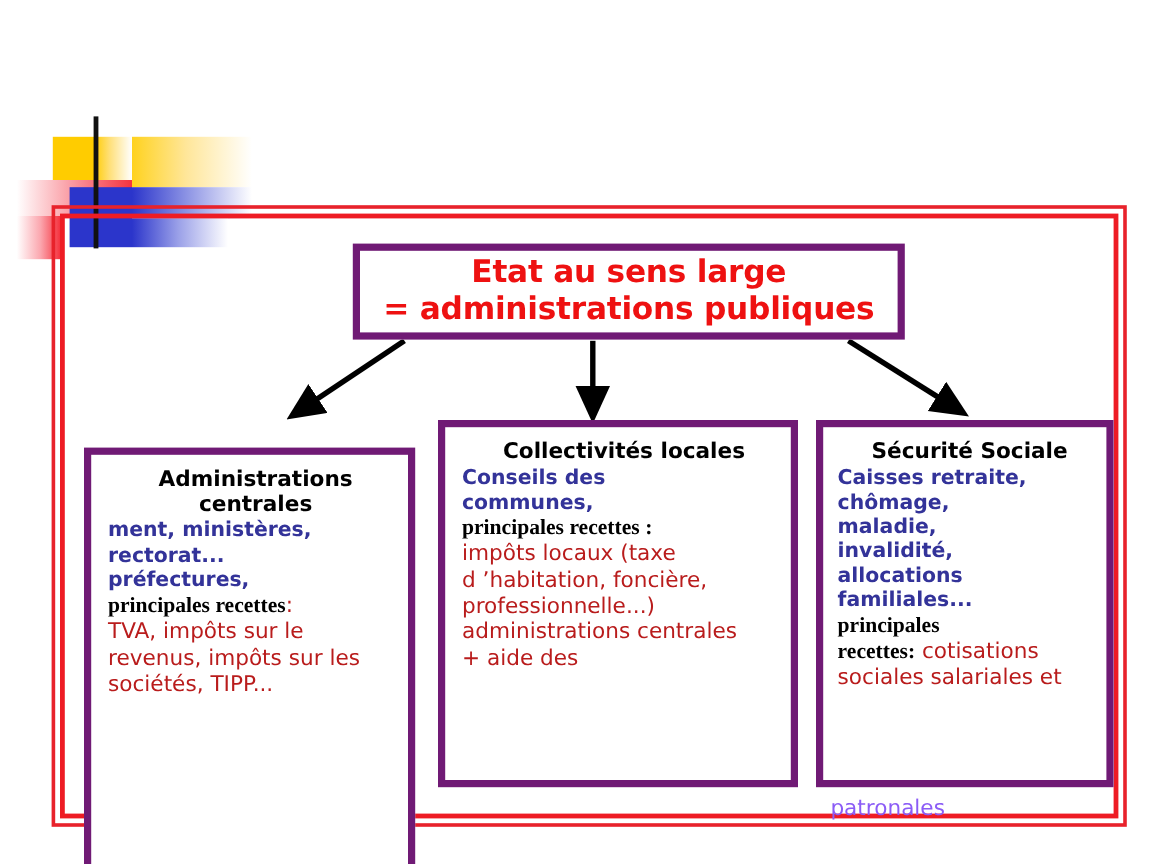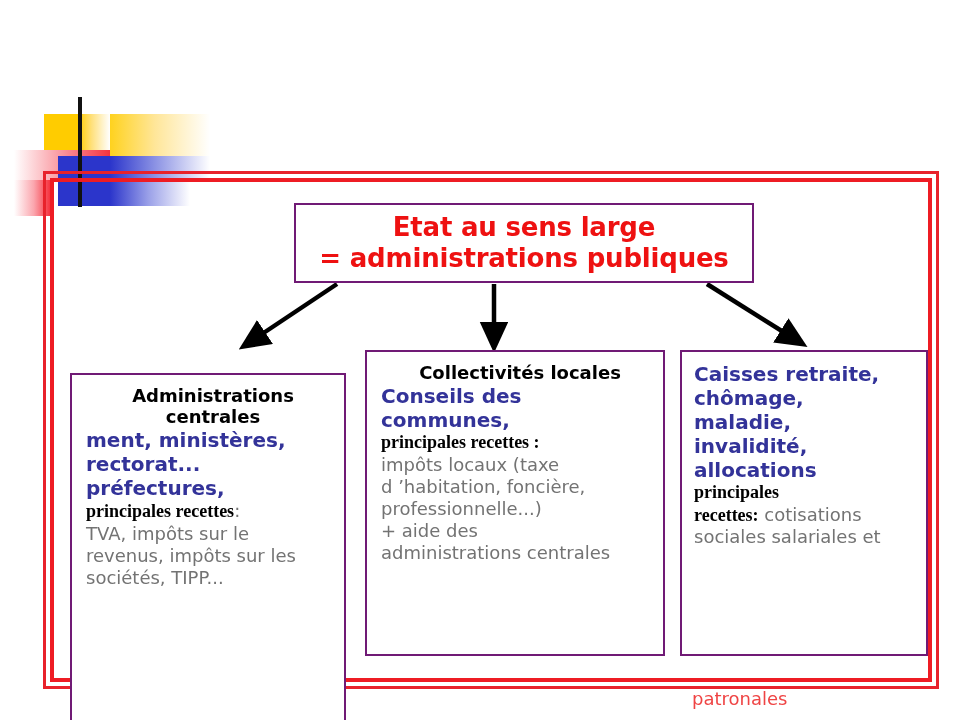--- a/index.html
+++ b/index.html
@@ -61,21 +61,21 @@
     position: absolute;
     left: 50px; top: 178px;
     width: 882px; height: 504px;
     border: 4px solid #EE1C24;
   }
 
   
   .box {
     position: absolute;
     background: #ffffff;
-    border: 2px solid #701a75;
+    border: 6px solid #701a75;
   }
   .title-box {
     left: 294px; top: 203px; width: 460px; height: 80px;
     display: flex; align-items: center; justify-content: center;
   }
   .title-text {
     color: #EE1111;
     font-weight: bold;
     font-size: 26px;
     line-height: 1.18;
@@ -100,45 +100,45 @@
     color: #000000;
     font-weight: bold;
     font-size: 18px;
     line-height: 1.18;
     text-align: center;
     margin-bottom: 1px;
   }
   .bold-blue {
     color: #333399;
     font-weight: bold;
-    font-size: 20px;
+    font-size: 17px;
     line-height: 1.20;
   }
   .bold-black {
     color: #000000;
     font-weight: bold;
     font-size: 18px;
     line-height: 1.20;
     font-family: Liberation Serif, serif;
   }
   .plain-blue {
-    color: #737373;
+    color: #b91c1c;
     font-weight: normal;
     font-size: 18px;
     line-height: 1.22;
   }
   .run { display: inline; text-align: center; }
   .blk { display: block; }
 
   
   .overflow-text {
     position: absolute;
-    left: 692px; top: 688px;
+    left: 692px; top: 663px;
     width: 250px;
-    color: #ef4444;
+    color: #8b5cf6;
     font-size: 18px;
     line-height: 1.22;
   }
 
   
   .arrows { position: absolute; left: 0; top: 0; width: 960px; height: 720px; pointer-events: none; }
 </style>
 </head>
 <body>
 
@@ -203,34 +203,38 @@
       </div>
       <div class="bold-blue">
         <span class="blk">Conseils des</span>
         <span class="blk">communes,</span>
       </div>
       <div class="bold-black">principales recettes :</div>
       <div class="plain-blue">
         <span class="blk">impôts locaux (taxe</span>
         <span class="blk">d ’habitation, foncière,</span>
         <span class="blk">professionnelle...)</span>
+        <span class="blk">administrations centrales</span>
         <span class="blk">+ aide des</span>
-        <span class="blk">administrations centrales</span>
       </div>
     </div>
   </div>
 
   <div class="box col-box box3">
     <div class="col-inner">
+      <div class="head">
+        <span class="blk">Sécurité Sociale</span>
+      </div>
       <div class="bold-blue">
         <span class="blk">Caisses retraite,</span>
         <span class="blk">chômage,</span>
         <span class="blk">maladie,</span>
         <span class="blk">invalidité,</span>
         <span class="blk">allocations</span>
+        <span class="blk">familiales...</span>
       </div>
       <div class="bold-black">
         <span class="blk">principales</span>
       </div>
       <div>
         <span class="bold-black run">recettes:</span><span class="plain-blue run"> cotisations</span>
       </div>
       <div class="plain-blue">
         <span class="blk">sociales salariales et</span>
       </div>

